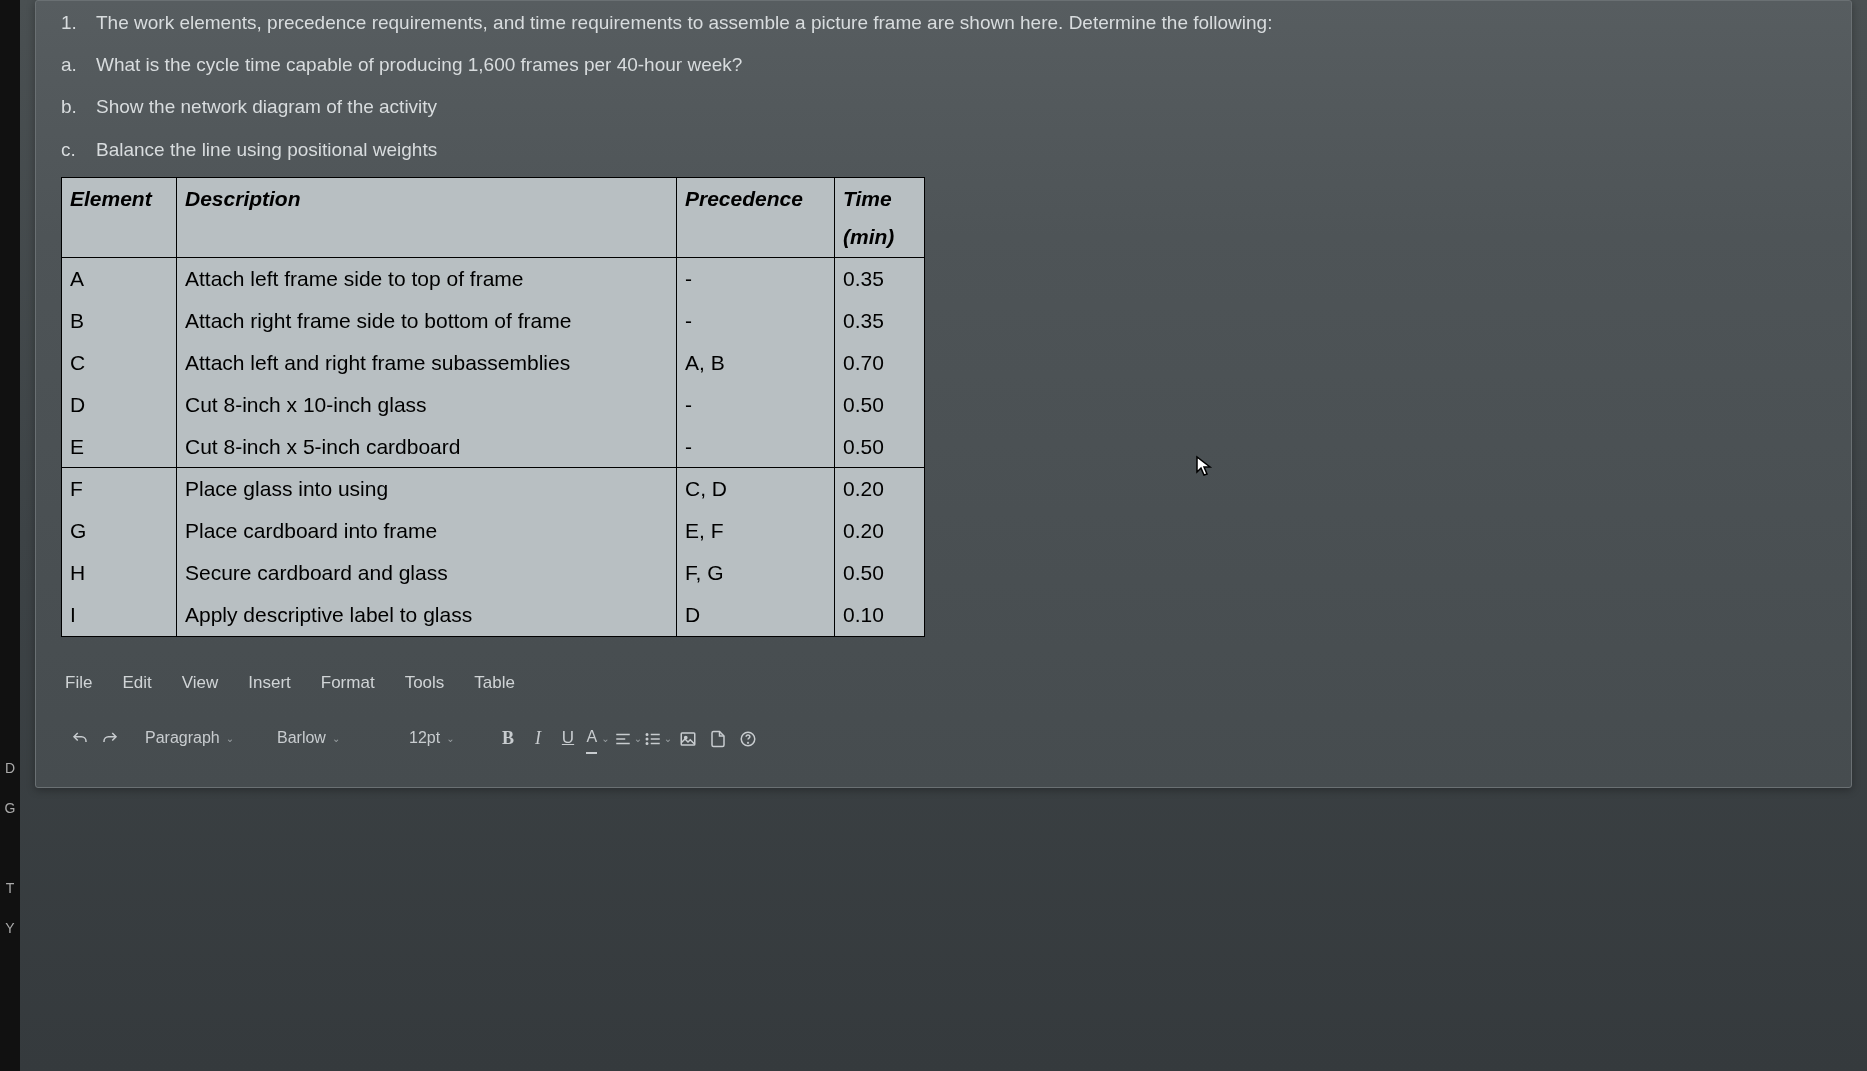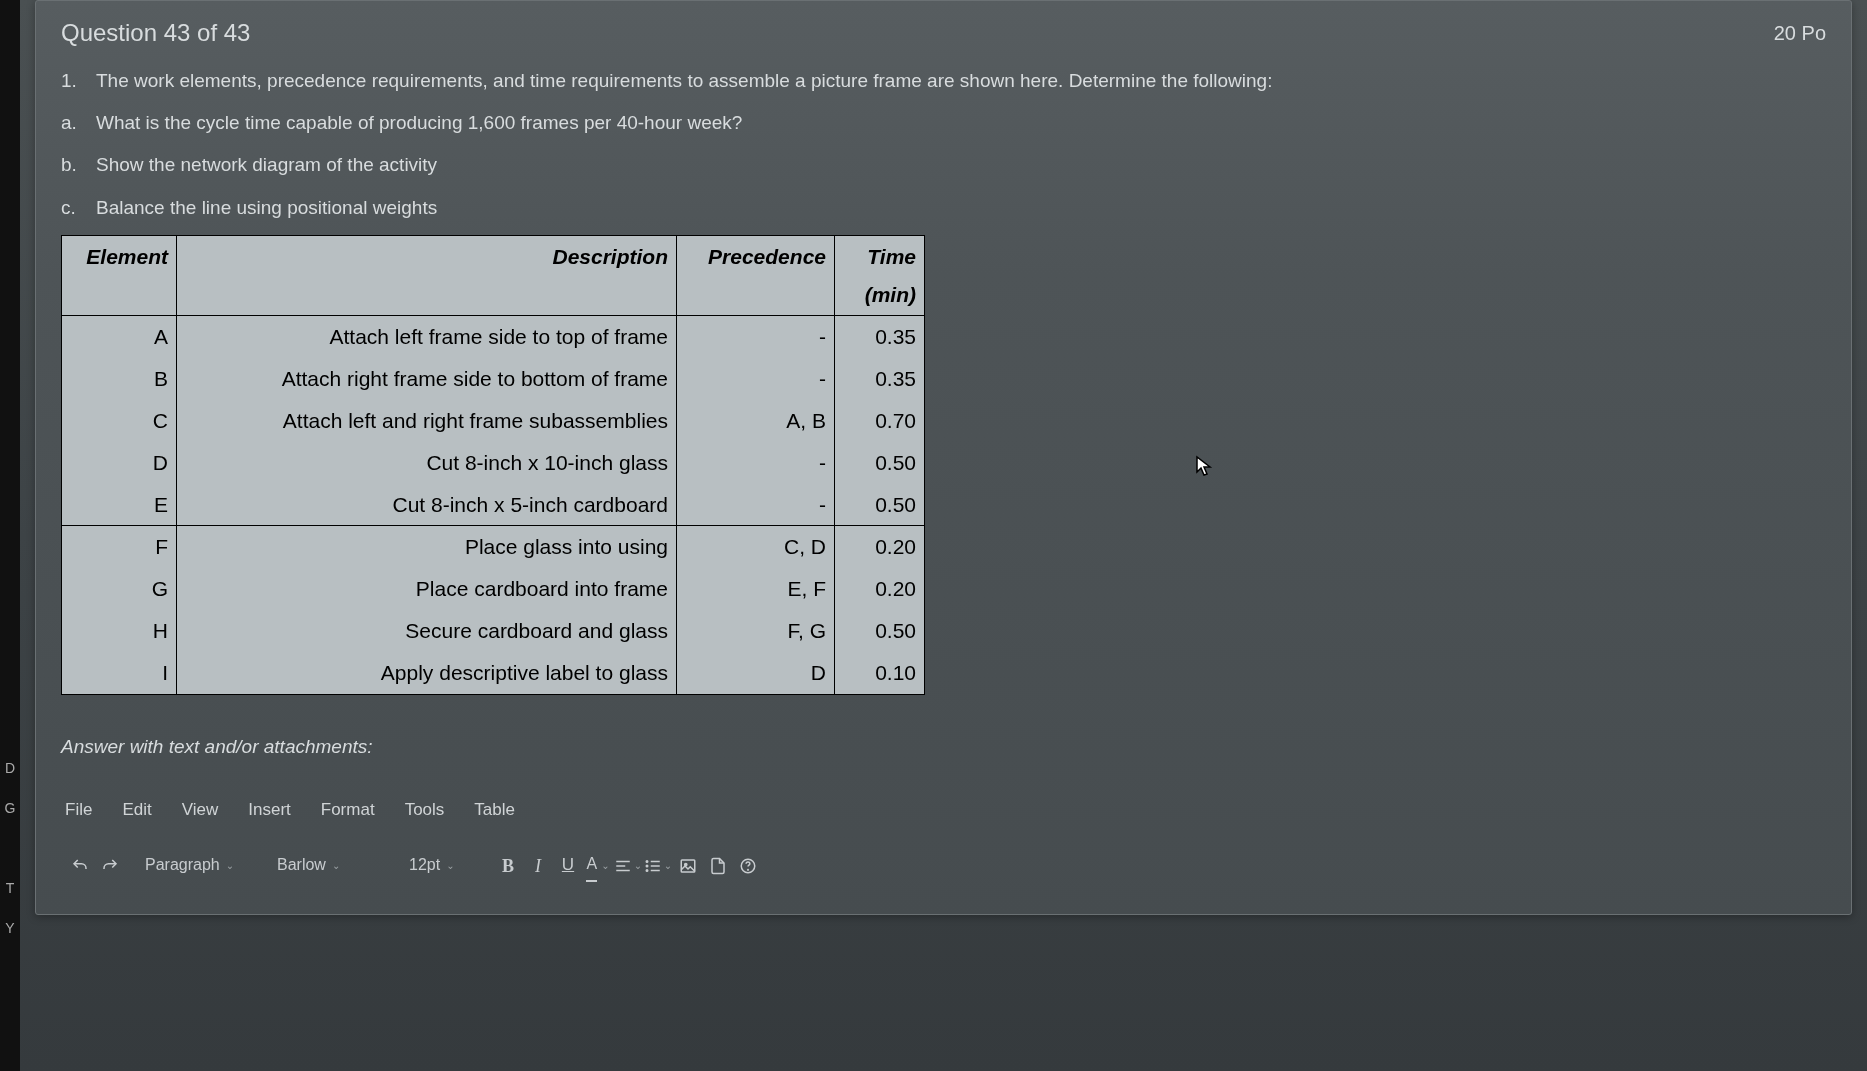--- a/index.html
+++ b/index.html
@@ -87,21 +87,21 @@
       margin-top: 10px;
       border-collapse: collapse;
       background: #b8bfc2;
       color: #000;
       font-family: Arial, sans-serif;
       font-size: 21px;
     }
     .data-table th, .data-table td {
       border: 1.5px solid #000;
       padding: 2px 8px;
-      text-align: right;
+      text-align: left;
       vertical-align: top;
     }
     .data-table th {
       font-weight: bold;
       font-style: italic;
     }
     .data-table .col-element { width: 115px; }
     .data-table .col-desc { width: 500px; }
     .data-table .col-prec { width: 158px; }
     .data-table .col-time { width: 90px; }
@@ -181,24 +181,20 @@
   <div>D</div>
   <div>G</div>
   <div></div>
   <div>T</div>
   <div>Y</div>
 </div>
 
 <div class="main-area">
 
   <div class="question-panel">
-    <div class="question-header">
-      <div class="question-title">Question 43 of 43</div>
-      <div class="question-points">20 Po</div>
-    </div>
 
     <div class="question-body">
       <div class="ol-item">
         <div class="ol-marker">1.</div>
         <div class="ol-text">The work elements, precedence requirements, and time requirements to assemble a picture frame are shown here. Determine the following:</div>
       </div>
       <div class="ol-item">
         <div class="ol-marker">a.</div>
         <div class="ol-text">What is the cycle time capable of producing 1,600 frames per 40-hour week?</div>
       </div>
@@ -271,21 +267,20 @@
             </tr>
             <tr>
               <td class="col-element no-border-top">I</td>
               <td class="col-desc no-border-top">Apply descriptive label to glass</td>
               <td class="col-prec no-border-top">D</td>
               <td class="col-time no-border-top">0.10</td>
             </tr>
           </tbody>
       </table>
 
-      <div class="answer-prompt">Answer with text and/or attachments:</div>
 
       <div class="editor-container">
         <div class="editor-menubar">
           <span>File</span>
           <span>Edit</span>
           <span>View</span>
           <span>Insert</span>
           <span>Format</span>
           <span>Tools</span>
           <span>Table</span>

